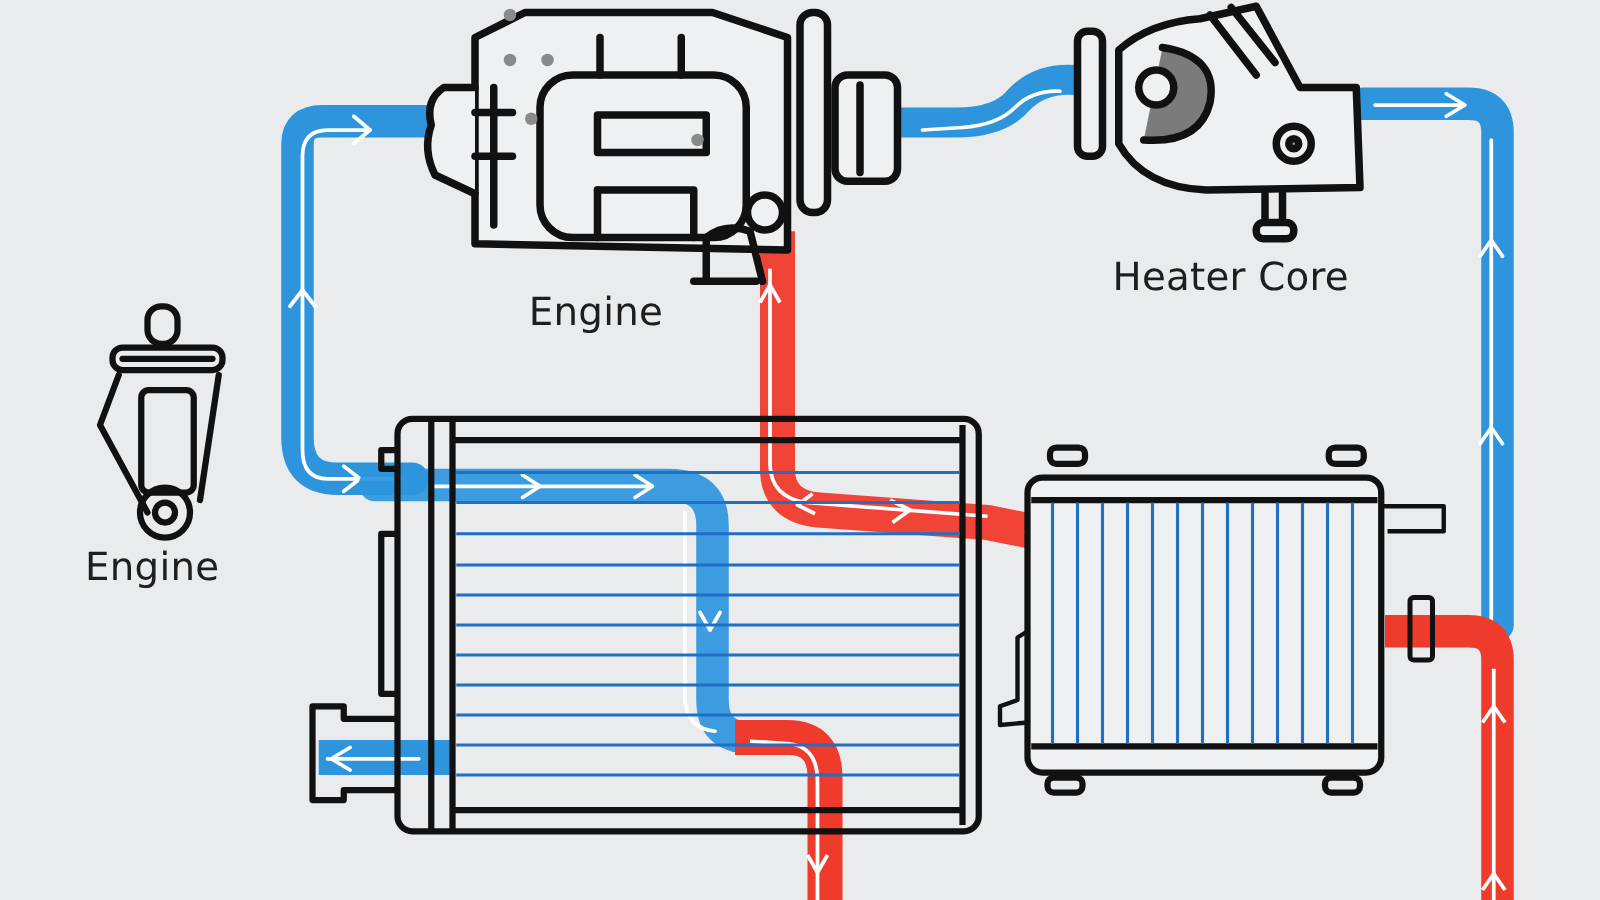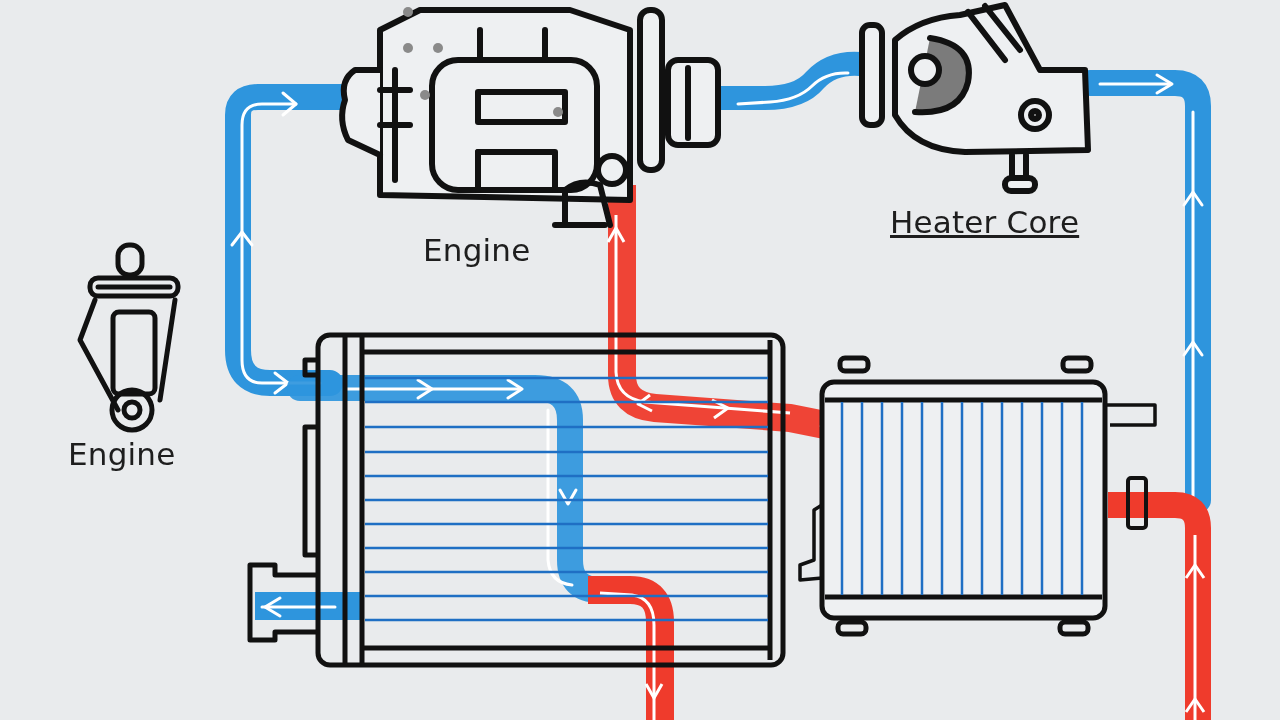--- a/index.html
+++ b/index.html
@@ -13,21 +13,21 @@
     .label {
       position: absolute;
       font-family: "DejaVu Sans", sans-serif;
       font-size: 31px;
       color: #1e1e1e;
       letter-spacing: 0.2px;
       white-space: nowrap;
     }
     #label-engine-top { left: 423px; top: 232px; }
     #label-engine-left { left: 68px; top: 436px; }
-    #label-heater { left: 890px; top: 204px; text-decoration: underline; }
+    #label-heater { left: 890px; top: 204px; }
   </style>
 </head>
 <body>
 
 <svg id="diagram" viewBox="0 0 1280 720" xmlns="http://www.w3.org/2000/svg">
 
   <g fill="none" stroke-linecap="round" stroke-linejoin="round">
 
     <path d="M 330 383 L 270 383 Q 238 383 238 350 L 238 115 Q 238 97 258 97 L 345 97" stroke="#2e95dd" stroke-width="26"></path>
     <path d="M 320 383 L 262 383 Q 242 383 242 360 L 242 125 Q 242 104 262 104 L 296 104" stroke="#ffffff" stroke-width="3"></path>

